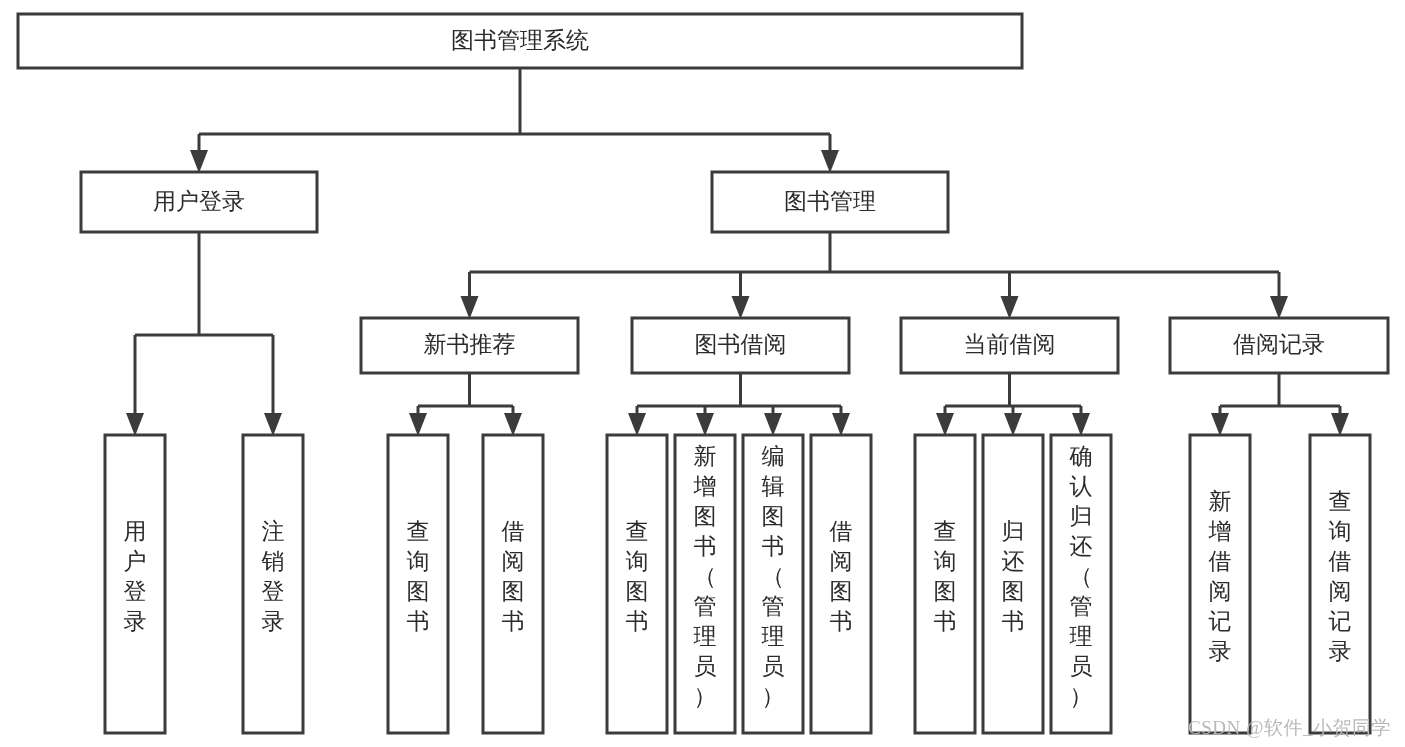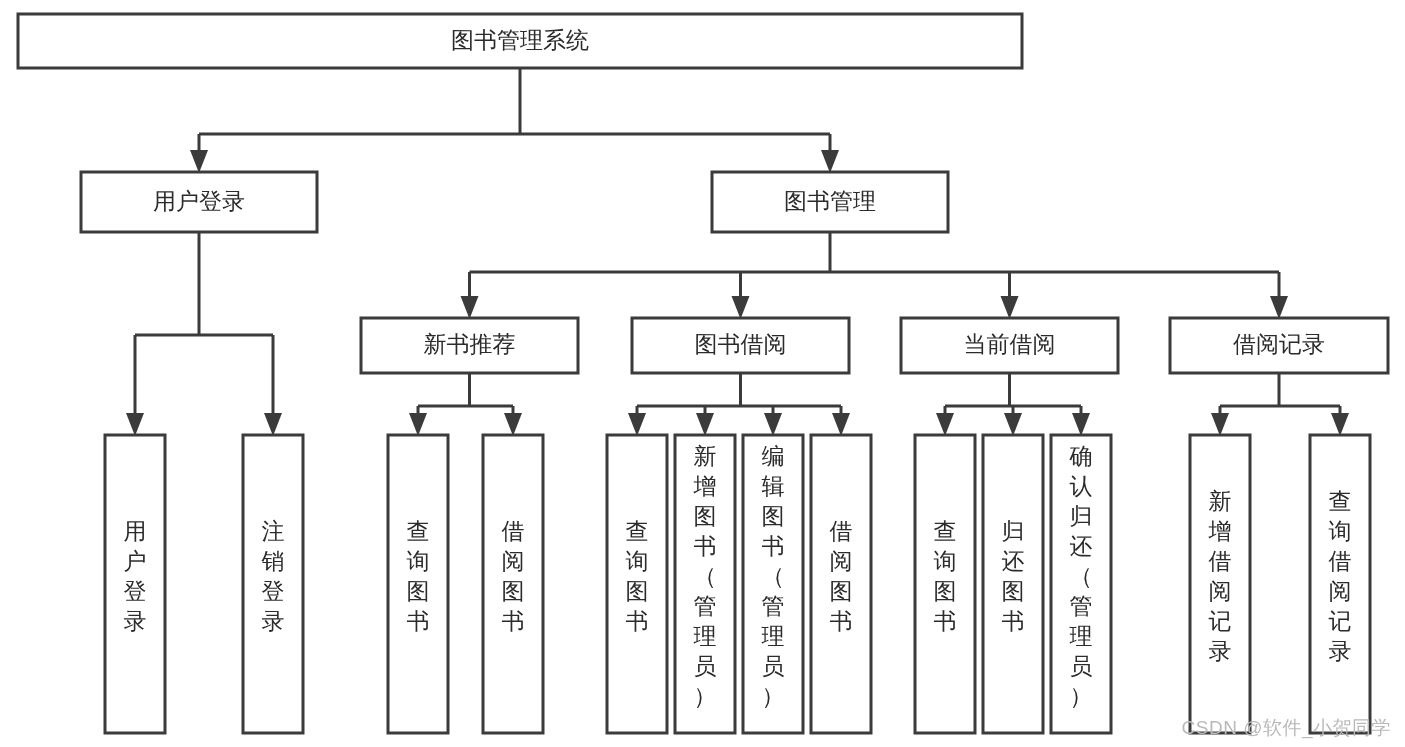--- a/index.html
+++ b/index.html
@@ -43,21 +43,21 @@
     fill: none;
   }
   .arrow-head {
     fill: #3b3b3b;
     stroke: none;
   }
   .watermark {
     position: absolute;
     right: 14px;
     bottom: 6px;
-    font-family: Liberation Sans, sans-serif;
+    font-family: Liberation Serif, serif;
     font-size: 19px;
     color: #b9b9b9;
     white-space: nowrap;
     letter-spacing: 0.5px;
     pointer-events: none;
   }
 </style>
 </head>
 <body>
 

